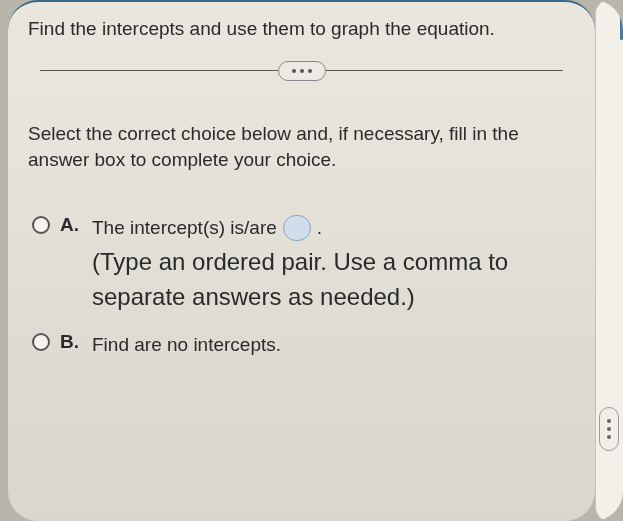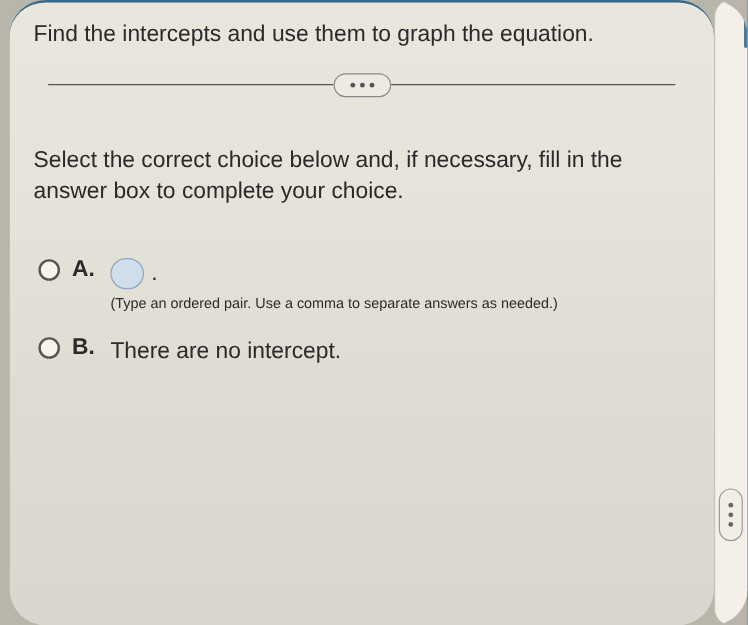--- a/index.html
+++ b/index.html
@@ -117,21 +117,21 @@
   }
   .answer-box {
     display: inline-block;
     width: 28px;
     height: 26px;
     background: #d0ddea;
     border: 1px solid #8aa5bf;
     vertical-align: middle;
   }
   .hint {
-    font-size: 12px;
+    font-size: 24px;
     margin-top: 4px;
   }
   .vpill {
     position: absolute;
     right: 4px;
     bottom: 70px;
     width: 20px;
     height: 44px;
     border: 1px solid #999;
     border-radius: 10px;
@@ -166,31 +166,32 @@
     <div class="hline"></div>
   </div>
 
   <div class="instructions">Select the correct choice below and, if necessary, fill in the answer box to complete your choice.</div>
 
   <div class="choice">
     <div class="radio"></div>
     <div class="choice-letter">A.</div>
     <div class="choice-body">
       <div class="choice-line1">
+        <span>The intercept(s) is/are</span>
         <span class="answer-box"></span>
         <span>.</span>
       </div>
       <div class="hint">(Type an ordered pair. Use a comma to separate answers as needed.)</div>
     </div>
   </div>
 
   <div class="choice">
     <div class="radio"></div>
     <div class="choice-letter">B.</div>
-    <div class="choice-body">There are no intercept.</div>
+    <div class="choice-body">Find are no intercepts.</div>
   </div>
 
 </div>
 
 <div class="right-panel">
   <div class="blue-edge"></div>
   <div class="vpill">
     <span class="vdot"></span>
     <span class="vdot"></span>
     <span class="vdot"></span>

